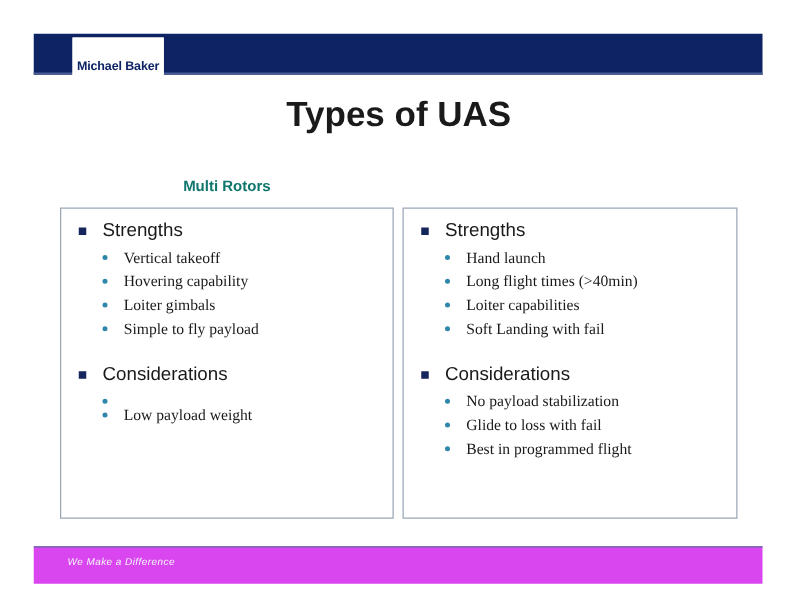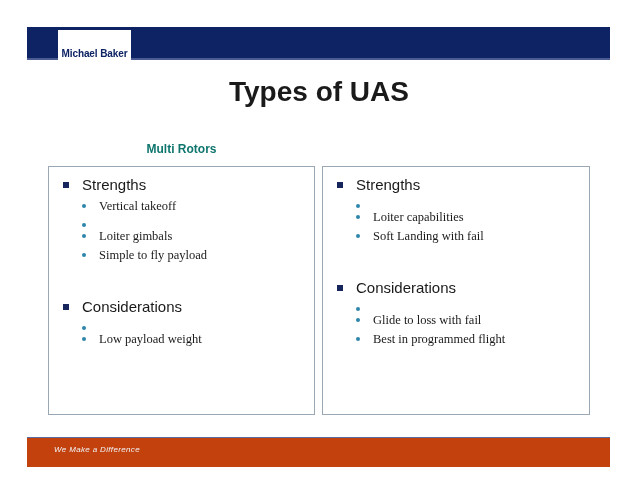--- a/index.html
+++ b/index.html
@@ -95,21 +95,21 @@
     border: 1px solid #9aa7b5;
     background: #ffffff;
     box-sizing: border-box;
     padding: 8px 6px 0 6px;
   }
   .content-box.left  { left: 48px;  width: 267px; }
   .content-box.right { left: 322px; width: 268px; }
 
   
   .group { margin: 0; }
-  .group + .group { margin-top: 32px; }
+  .group + .group { margin-top: 17px; }
 
   .lvl1 {
     display: flex;
     align-items: flex-start;
     font-size: 15px;
     line-height: 20px;
     color: #1a1a1a;
     margin-bottom: 2px;
   }
   .lvl1 .sq {
@@ -138,21 +138,21 @@
     flex: 0 0 auto;
   }
 
   
   .footer-bar {
     position: absolute;
     left: 27px;
     top: 437px;
     width: 583px;
     height: 30px;
-    background: #c2410c;
+    background: #d946ef;
     border-top: 1px solid #5a6ca1;
     box-sizing: border-box;
   }
   .footer-tag {
     position: absolute;
     left: 27px;
     top: 7px;
     color: #f2f4f8;
     font-size: 8px;
     font-style: italic;
@@ -184,20 +184,21 @@
       <div class="lvl1">
         <span class="sq"></span>
         <span>Strengths</span>
       </div>
       <div class="lvl2">
         <span class="dot"></span>
         <span>Vertical takeoff</span>
       </div>
       <div class="lvl2">
         <span class="dot"></span>
+        <span>Hovering capability</span>
       </div>
       <div class="lvl2">
         <span class="dot"></span>
         <span>Loiter gimbals</span>
       </div>
       <div class="lvl2">
         <span class="dot"></span>
         <span>Simple to fly payload</span>
       </div>
     </div>
@@ -220,38 +221,44 @@
 
   <div class="content-box right">
 
     <div class="group">
       <div class="lvl1">
         <span class="sq"></span>
         <span>Strengths</span>
       </div>
       <div class="lvl2">
         <span class="dot"></span>
+        <span>Hand launch</span>
+      </div>
+      <div class="lvl2">
+        <span class="dot"></span>
+        <span>Long flight times (&gt;40min)</span>
       </div>
       <div class="lvl2">
         <span class="dot"></span>
         <span>Loiter capabilities</span>
       </div>
       <div class="lvl2">
         <span class="dot"></span>
         <span>Soft Landing with fail</span>
       </div>
     </div>
 
     <div class="group">
       <div class="lvl1">
         <span class="sq"></span>
         <span>Considerations</span>
       </div>
       <div class="lvl2">
         <span class="dot"></span>
+        <span>No payload stabilization</span>
       </div>
       <div class="lvl2">
         <span class="dot"></span>
         <span>Glide to loss with fail</span>
       </div>
       <div class="lvl2">
         <span class="dot"></span>
         <span>Best in programmed flight</span>
       </div>
     </div>

